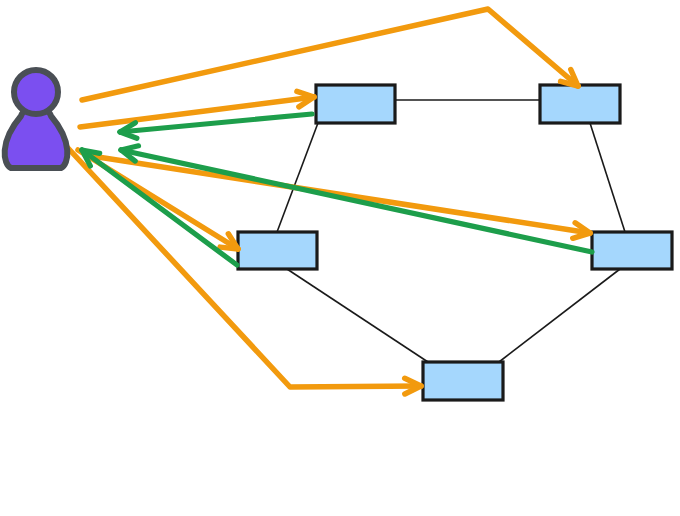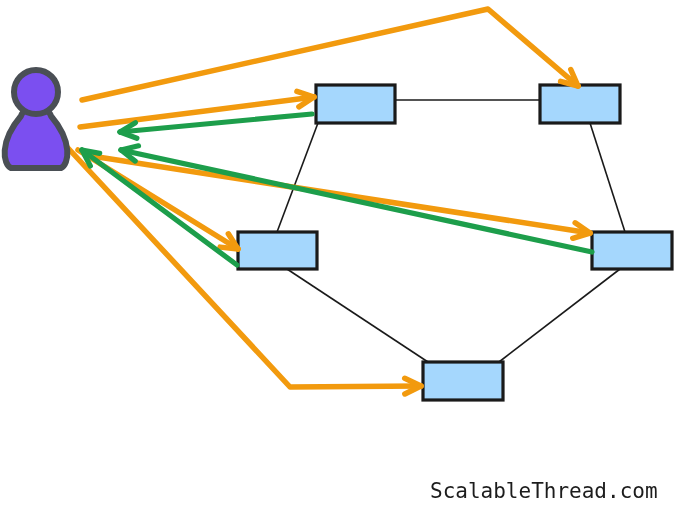--- a/index.html
+++ b/index.html
@@ -62,14 +62,13 @@
         <path d="M 237 265 L 82 150" fill="none" stroke="#1d9e4b" stroke-width="5.2" stroke-linecap="round" stroke-linejoin="round"></path>
         <line x1="82" y1="150" x2="99.68176302489857" y2="153.3697561234205" stroke="#1d9e4b" stroke-width="5.2" stroke-linecap="round"></line>
         <line x1="82" y1="150" x2="90.35153950251934" y2="165.94527478401858" stroke="#1d9e4b" stroke-width="5.2" stroke-linecap="round"></line>
       </g>
     <g id="actor-group">
         <path d="M 21 116 C 23 106 49 106 51 116 C 73 142 69 164 61 168 L 11 168 C 3 164 -1 142 21 116 Z" fill="#7b4ff0" stroke="#4a4f55" stroke-width="6" stroke-linejoin="round"></path>
         <circle cx="36" cy="92" r="22" fill="#7b4ff0" stroke="#4a4f55" stroke-width="6"></circle>
       </g>
   </svg>
 
-  <div class="watermark" style="left: 430px; top: 479px; color: rgb(28, 28, 28); font-size: 21px;">ScalableThread.com</div>
 </div>
 
 </body></html>

